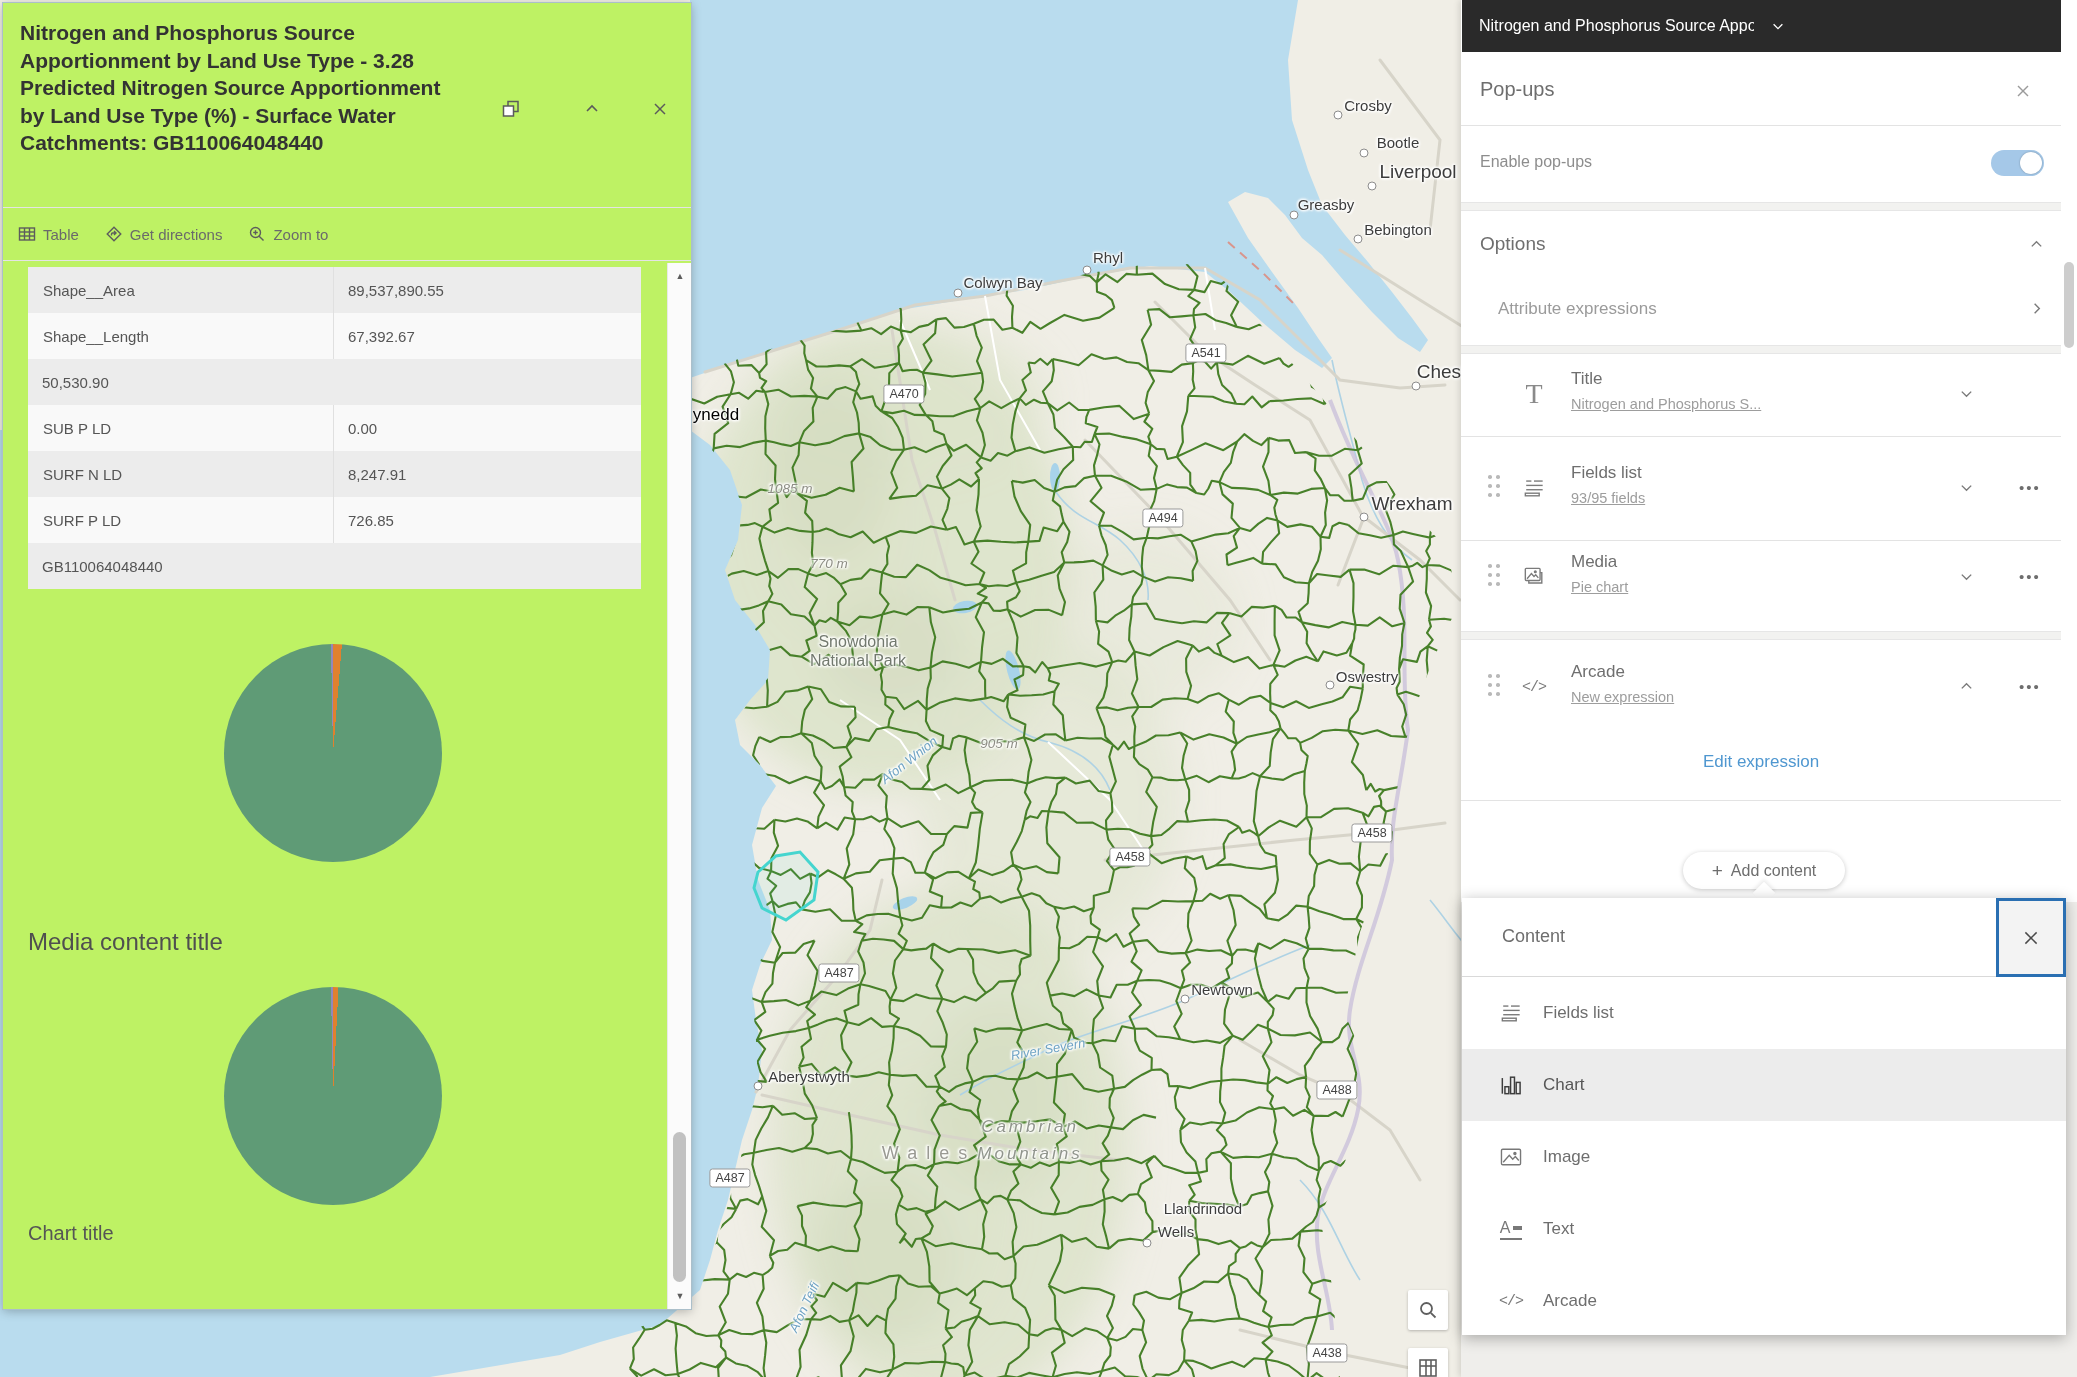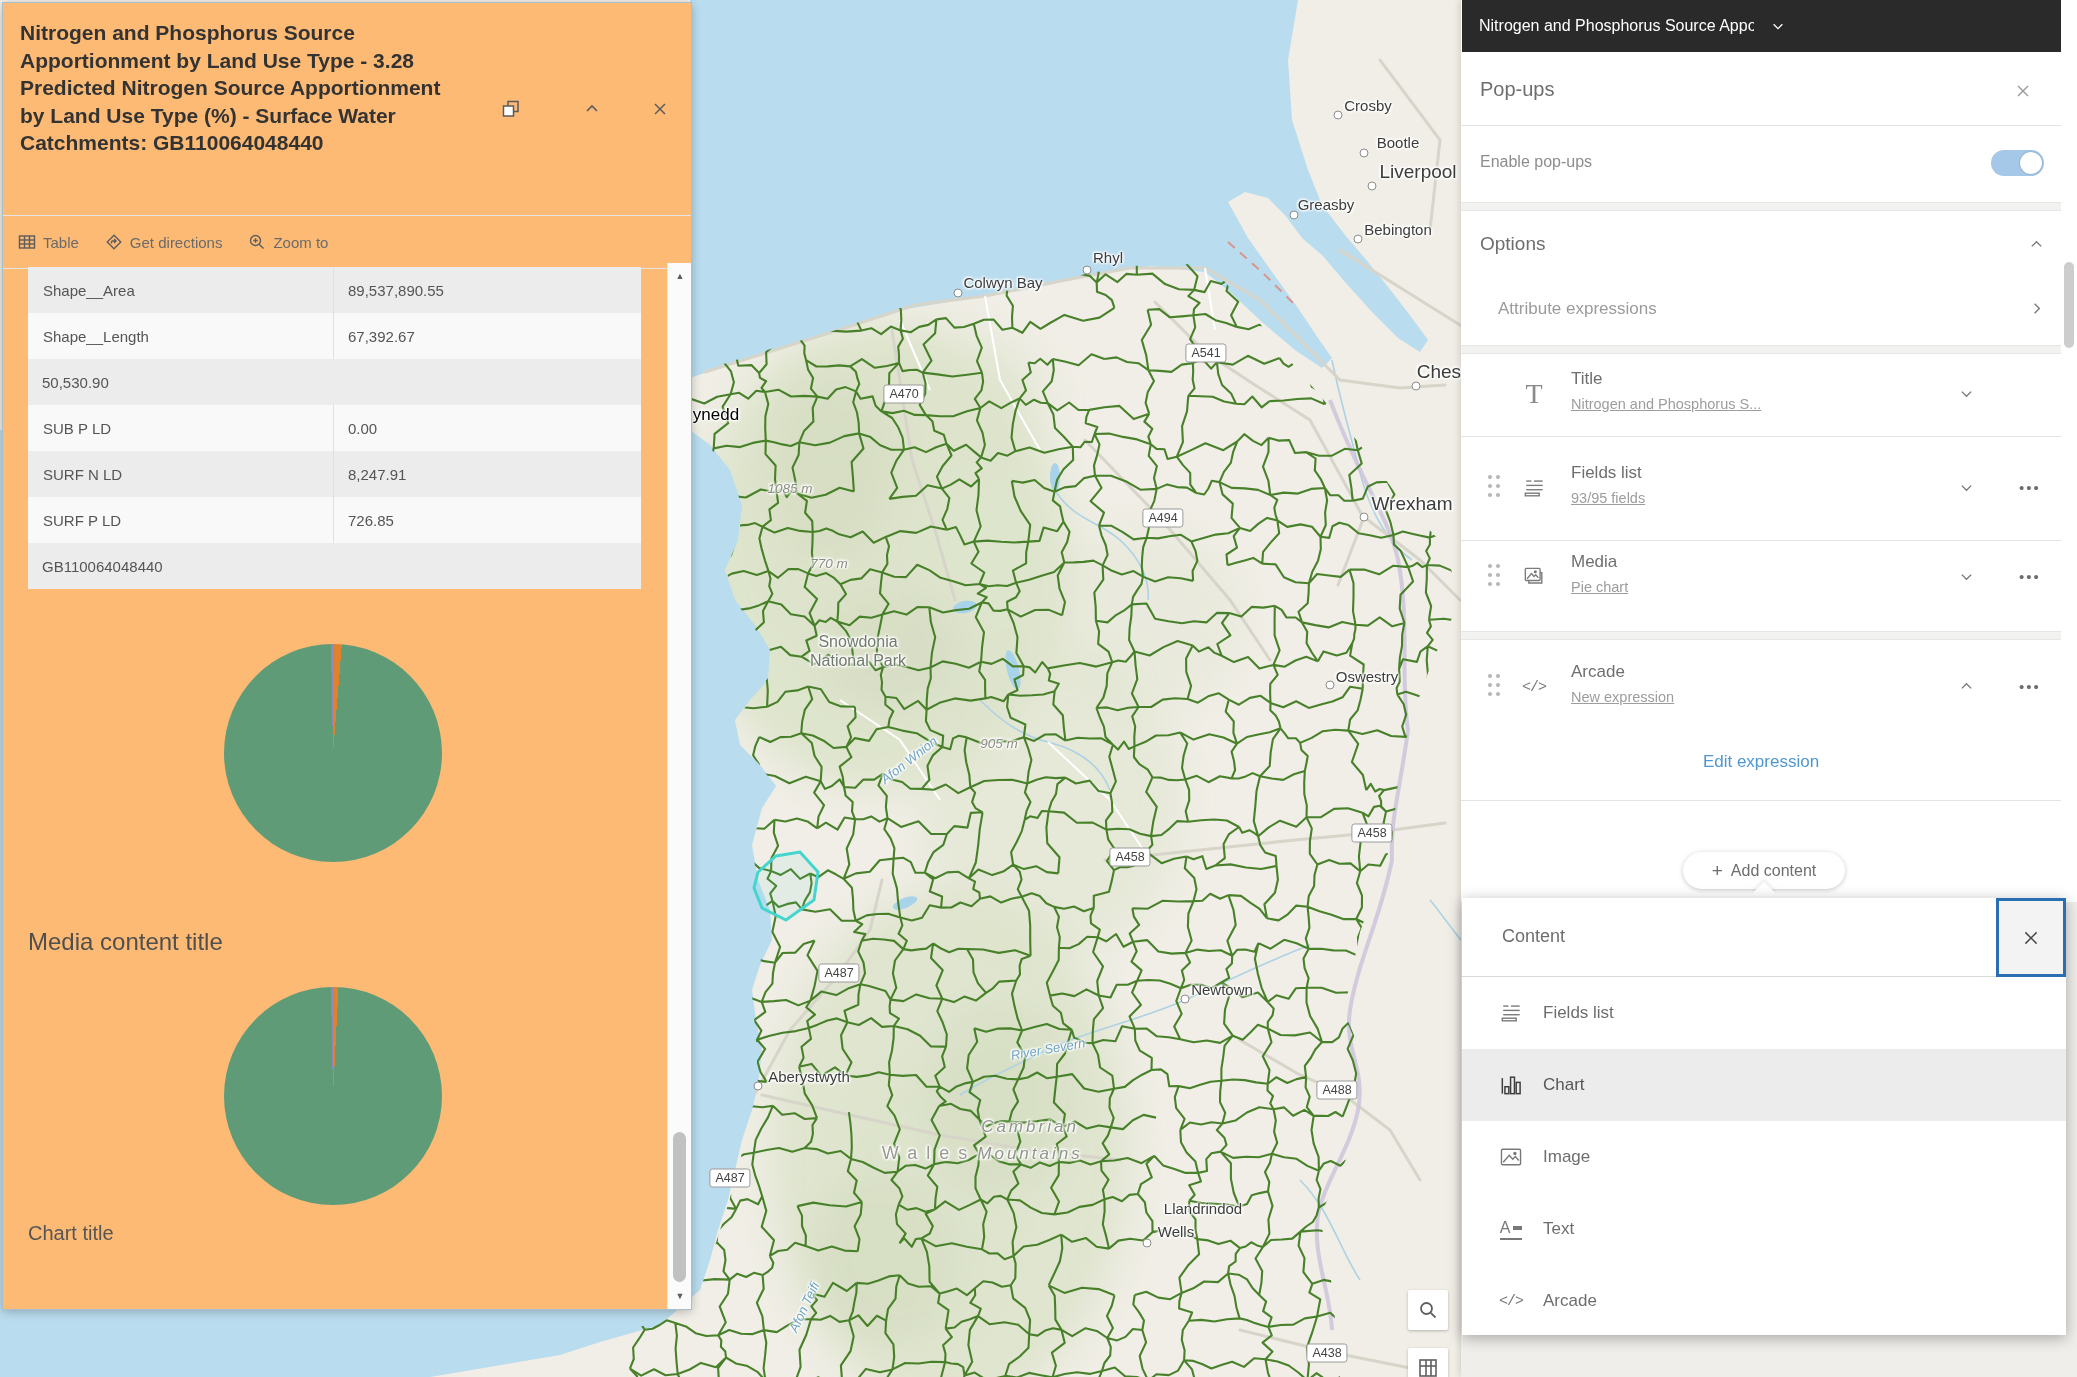--- a/index.html
+++ b/index.html
@@ -18,26 +18,26 @@
   .region{font-size:18px;color:#9a9a93;letter-spacing:9px;}
   .area{font-size:17px;color:#000000;}
   .elev{font-size:13.5px;font-style:italic;color:#8d8d84;}
   .river{font-size:13px;font-style:italic;color:#6fa3c4;}
   .marker{position:absolute;width:9px;height:9px;border-radius:50%;background:#fff;border:1.6px solid #8d8d8d;transform:translate(-50%,-50%);}
   .shield{position:absolute;transform:translate(-50%,-50%);background:#fff;border:1px solid #999;border-radius:3px;
           font-size:12.5px;color:#454545;padding:1px 5px 2px;line-height:14px;}
   .mapbtn{position:absolute;width:40px;height:40px;background:#fff;border-radius:2px;z-index:2;
           box-shadow:0 1px 3px rgba(0,0,0,.25);display:flex;align-items:center;justify-content:center;color:#5f5f5f;}
   
-  #popup{position:absolute;left:3px;top:3px;width:688px;height:1306px;background:#fdba74;z-index:5;
+  #popup{position:absolute;left:3px;top:3px;width:688px;height:1306px;background:#bef264;z-index:5;
          box-shadow:0 2px 10px rgba(0,0,0,.28);outline:1px solid #abbfca;}
   #popup-title{position:absolute;left:17px;top:16px;width:450px;font-size:21px;line-height:27.5px;font-weight:700;color:#333;}
   .pop-ico{position:absolute;top:95px;width:22px;height:22px;color:#5b5b5b;display:flex;align-items:center;justify-content:center;cursor:pointer;}
   #pop-toolbar{position:absolute;left:0;top:204px;width:688px;height:54px;border-top:1px solid #e4e4e4;border-bottom:1px solid #e4e4e4;
-               display:flex;align-items:center;color:#6a6a6a;font-size:15px;margin-top:8px;}
+               display:flex;align-items:center;color:#6a6a6a;font-size:15px;}
   .tb-item{display:flex;align-items:center;gap:7px;margin-left:15px;cursor:pointer;}
   .tb-item + .tb-item{margin-left:26px;}
   #pop-content{position:absolute;left:0;top:260px;width:664px;height:1046px;overflow:hidden;}
   .attr-row{position:absolute;left:25px;width:613px;height:46px;display:flex;align-items:center;font-size:15px;color:#555;}
   .attr-row.odd{background:#ececec;}
   .attr-row.even{background:#f9f9f9;}
   .attr-label{width:306px;padding-left:15px;border-right:1px solid #e0e0e0;height:100%;display:flex;align-items:center;}
   .attr-value{padding-left:14px;}
   .pie{position:absolute;width:218px;height:218px;border-radius:50%;}
   .media-title{position:absolute;left:25px;font-size:24px;color:#4f4f4f;}

